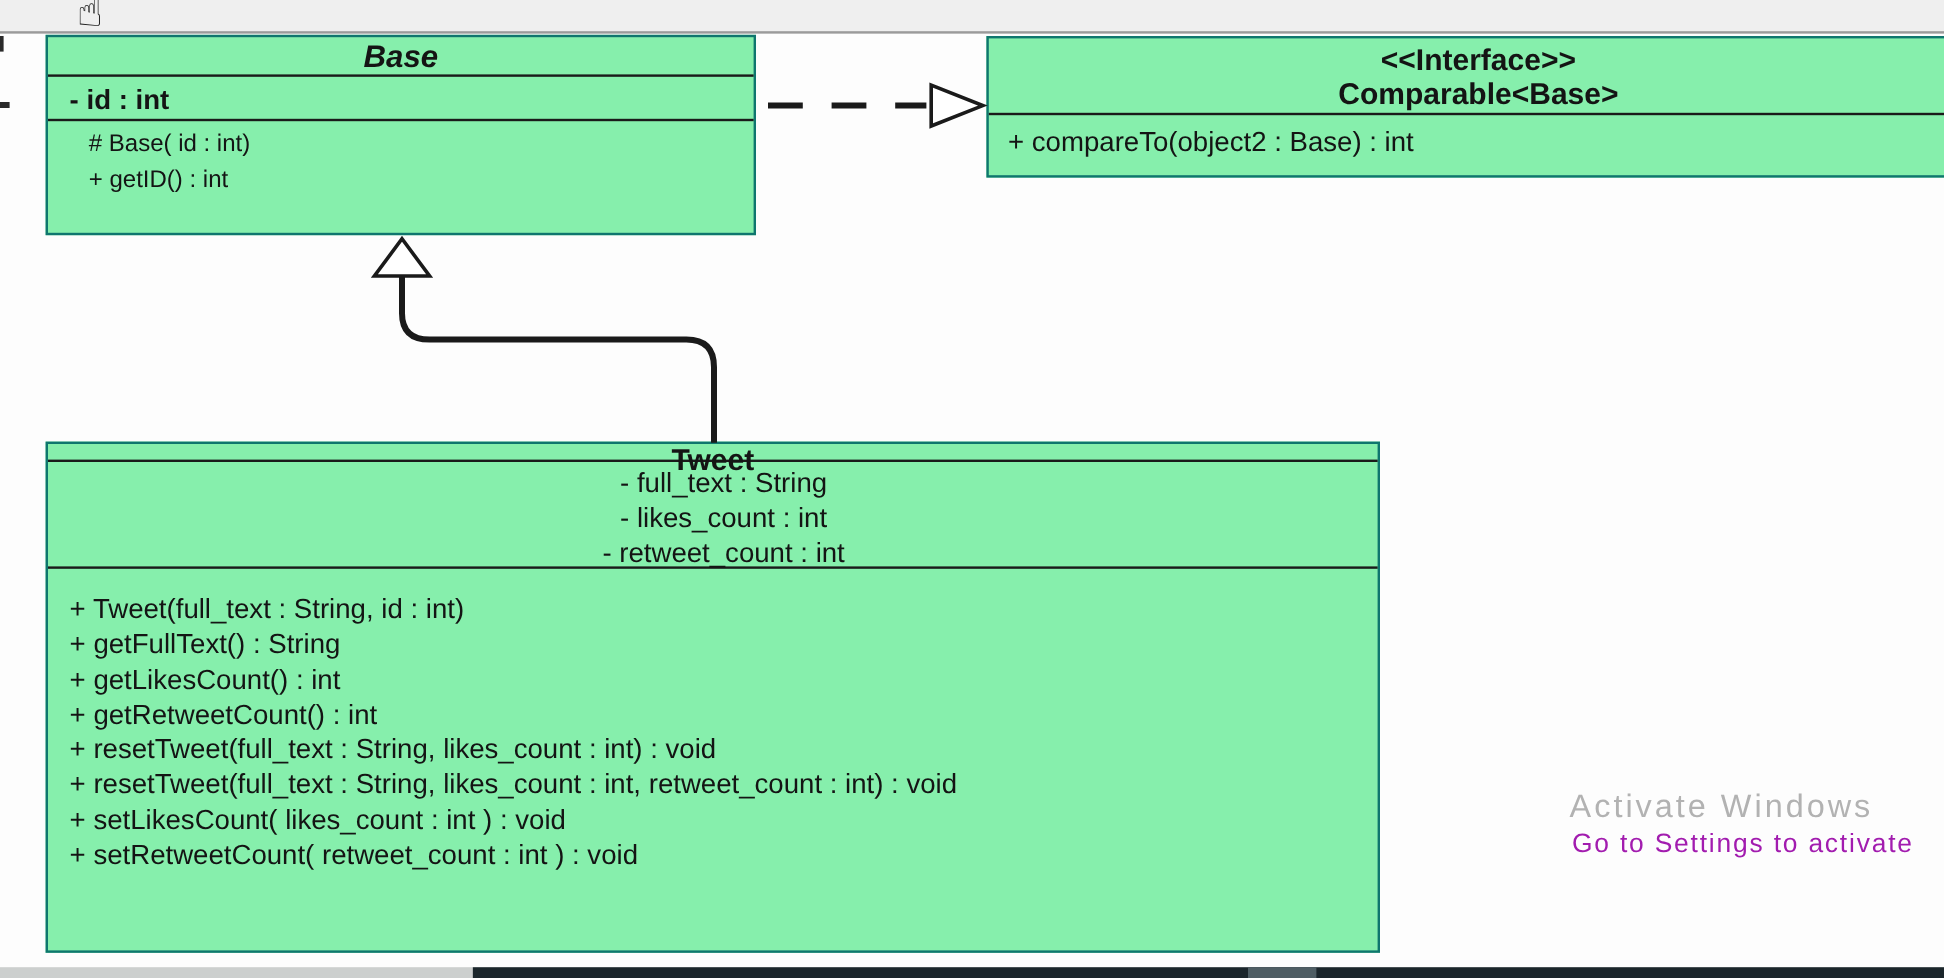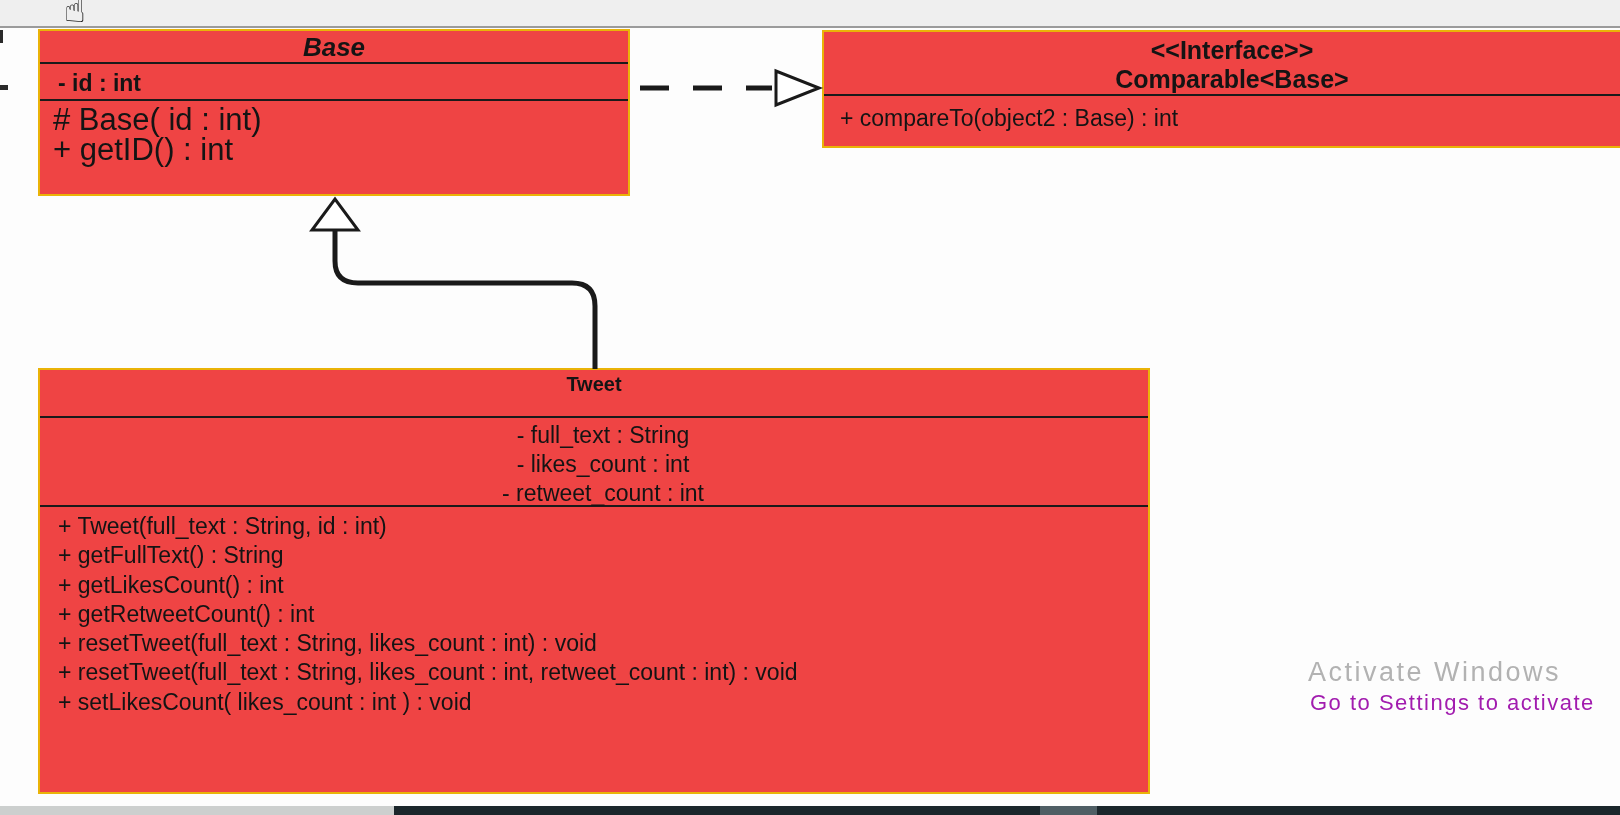--- a/index.html
+++ b/index.html
@@ -6,45 +6,45 @@
   body{width:1620px;height:815px;overflow:hidden;background:#fdfdfd;
        font-family:"Liberation Sans","DejaVu Sans",sans-serif;}
   #screen{position:relative;width:1620px;height:815px;background:#fdfdfd;}
 
   .topstrip{position:absolute;left:0;top:0;width:1620px;height:26px;
             background:#efefef;border-bottom:2px solid #9b9b9b;z-index:1;}
 
   .cursor{position:absolute;left:64px;top:-8px;font-size:36px;color:#1a1a1a;
           z-index:10;line-height:1;}
 
-  .cls{position:absolute;background:#ef4444;border:2px solid #eab308;
+  .cls{position:absolute;background:#86efac;border:2px solid #0f766e;
        box-sizing:border-box;z-index:2;color:#141414;}
   .cls .title{text-align:center;font-weight:bold;border-bottom:2px solid #1a1a1a;
               box-sizing:border-box;}
   .cls .section{box-sizing:border-box;}
   .row{white-space:nowrap;}
 
   
   #base-box{left:38px;top:29px;width:592px;height:167px;}
   #base-box .title{height:33px;font-size:26px;line-height:32px;font-style:italic;}
   #base-attrs{height:37px;border-bottom:2px solid #1a1a1a;padding:4px 0 0 18px;
               font-size:23px;line-height:30px;font-weight:bold;}
-  #base-methods{padding:4px 0 0 13px;font-size:31px;line-height:30px;}
+  #base-methods{padding:4px 0 0 34px;font-size:20px;line-height:30px;}
 
   
   #iface-box{left:822px;top:30px;width:820px;height:118px;}
   #iface-box .title{height:64px;font-size:25px;line-height:29px;padding-top:4px;}
   #iface-methods{padding:8px 0 0 16px;font-size:23px;line-height:28px;}
 
   
   #tweet-box{left:38px;top:368px;width:1112px;height:426px;}
-  #tweet-box .title{height:48px;font-size:20px;line-height:29px;}
+  #tweet-box .title{height:15px;font-size:25px;line-height:29px;}
   #tweet-attrs{height:89px;border-bottom:2px solid #1a1a1a;padding:3px 0 0 18px;
                font-size:23px;line-height:29px;text-align:center;}
-  #tweet-methods{padding:5px 0 0 18px;font-size:23px;line-height:29.3px;}
+  #tweet-methods{padding:19px 0 0 18px;font-size:23px;line-height:29.3px;}
 
   svg.overlay{position:absolute;left:0;top:0;z-index:3;pointer-events:none;}
 
   .watermark{position:absolute;z-index:4;letter-spacing:2.5px;text-align:right;}
   #wm1{left:1308px;top:657px;font-size:27px;color:#b2b2b2;}
   #wm2{left:1310px;top:690px;font-size:22px;color:#a21caf;letter-spacing:1.5px;}
 
   .bottombar{position:absolute;left:0;top:806px;width:1620px;height:9px;z-index:5;}
   .bb-gray{position:absolute;left:0;top:0;width:394px;height:9px;background:#cccfce;}
   .bb-dark{position:absolute;left:394px;top:0;width:1226px;height:9px;background:#1b262b;}
@@ -95,20 +95,21 @@
       <div class="row">- retweet_count : int</div>
     </div>
     <div class="section" id="tweet-methods">
       <div class="row">+ Tweet(full_text : String, id : int)</div>
       <div class="row">+ getFullText() : String</div>
       <div class="row">+ getLikesCount() : int</div>
       <div class="row">+ getRetweetCount() : int</div>
       <div class="row">+ resetTweet(full_text : String, likes_count : int) : void</div>
       <div class="row">+ resetTweet(full_text : String, likes_count : int, retweet_count : int) : void</div>
       <div class="row">+ setLikesCount( likes_count : int ) : void</div>
+      <div class="row">+ setRetweetCount( retweet_count : int ) : void</div>
     </div>
   </div>
 
   <svg class="overlay" width="1620" height="815" viewBox="0 0 1620 815">
 
     <line x1="640" y1="88" x2="772" y2="88" stroke="#1a1a1a" stroke-width="5" stroke-dasharray="29 24"></line>
     <polygon points="776,71 776,105 819,88" fill="#ffffff" stroke="#1a1a1a" stroke-width="3"></polygon>
 
     <path d="M335,229 L335,261 Q335,283 358,283 L572,283 Q595,283 595,306 L595,369" fill="none" stroke="#1a1a1a" stroke-width="5"></path>
     <polygon points="312,230 358,230 335,199" fill="#ffffff" stroke="#1a1a1a" stroke-width="3"></polygon>

